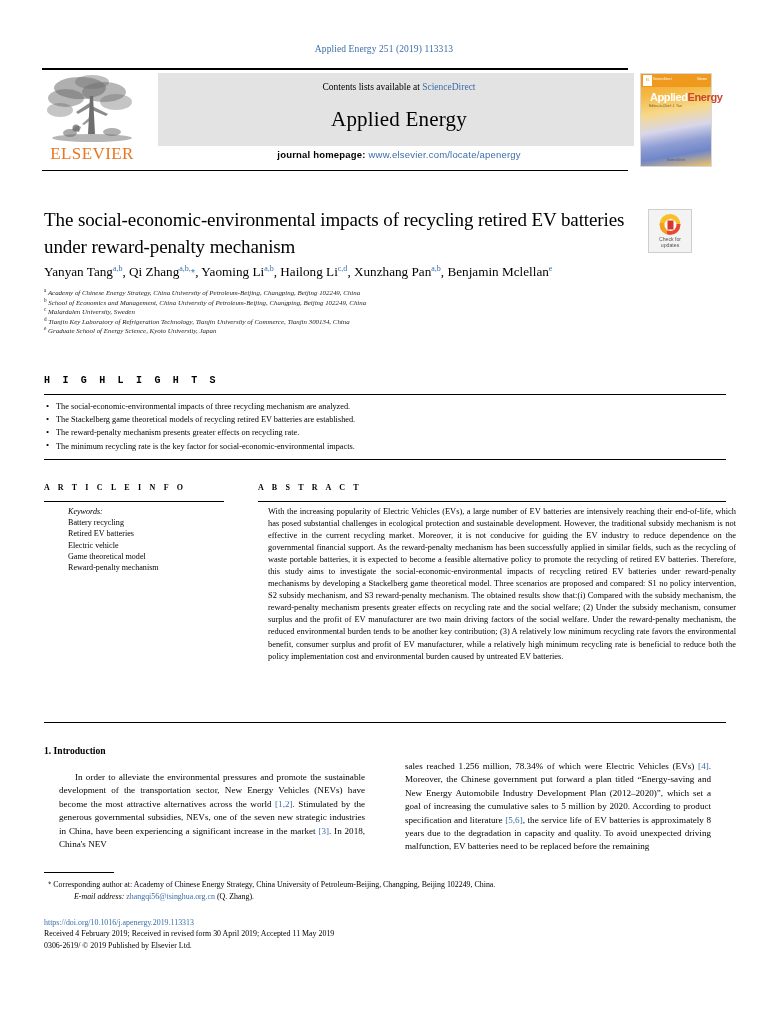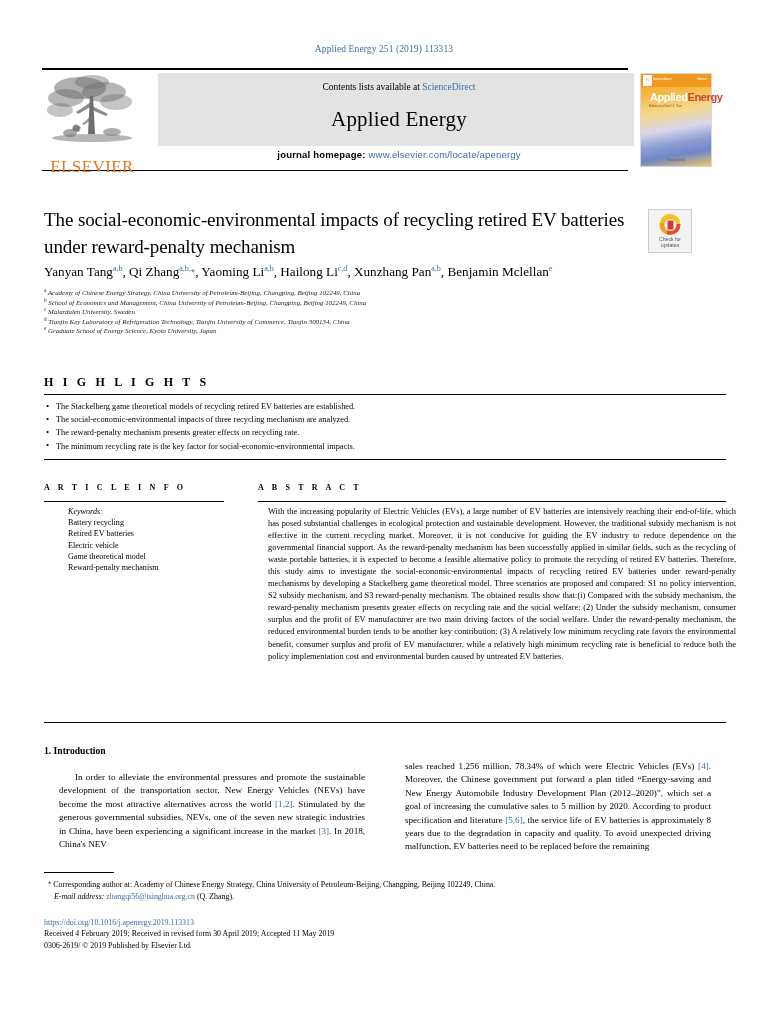--- a/index.html
+++ b/index.html
@@ -70,21 +70,20 @@
   .elsevier-word {
     position: absolute;
     left: 0;
     top: 72px;
     width: 100px;
     text-align: center;
     font-family: "Liberation Serif", serif;
     font-size: 17px;
     letter-spacing: 0.4px;
     color: #E87722;
-    margin-top: 13px;
   }
   .grey-band {
     position: absolute;
     left: 116px;
     top: 5px;
     width: 482px;
     height: 73px;
     background: #e3e3e3;
   }
   .contents-line {
@@ -289,22 +288,22 @@
 
   
   .sec-rule {
     position: absolute;
     background: #000;
   }
   .highlights-head {
     position: absolute;
     left: 44px;
     top: 375px;
-    font-family: Liberation Serif, serif;
-    font-size: 12px;
+    font-family: Liberation Mono, monospace;
+    font-size: 10px;
     font-weight: bold;
     letter-spacing: 3.2px;
   }
   .highlights-rule {
     left: 44px;
     top: 394px;
     width: 682px;
     height: 1px;
   }
   .highlights-list {
@@ -441,20 +440,21 @@
     font-size: 7.9px;
     line-height: 11.6px;
   }
   .footnote sup {
     font-size: 6px;
     vertical-align: super;
     line-height: 0;
   }
   .footnote .email-label {
     font-style: italic;
+    margin-left: 20px;
   }
   .footnote .email {
     color: #3b6ea8;
   }
   .doi-block {
     position: absolute;
     left: 44px;
     top: 917px;
     width: 660px;
     font-size: 7.9px;
@@ -536,22 +536,22 @@
       <div><sup>a</sup><span> Academy of Chinese Energy Strategy, China University of Petroleum-Beijing, Changping, Beijing 102249, China</span></div>
       <div><sup>b</sup><span> School of Economics and Management, China University of Petroleum-Beijing, Changping, Beijing 102249, China</span></div>
       <div><sup>c</sup><span> Malardalen University, Sweden</span></div>
       <div><sup>d</sup><span> Tianjin Key Laboratory of Refrigeration Technology, Tianjin University of Commerce, Tianjin 300134, China</span></div>
       <div><sup>e</sup><span> Graduate School of Energy Science, Kyoto University, Japan</span></div>
     </div>
 
   <div class="highlights-head">H I G H L I G H T S</div>
   <div class="sec-rule highlights-rule"></div>
   <ul class="highlights-list" id="highlights-list">
+      <li>The social-economic-environmental impacts of three recycling mechanism are analyzed.</li>
       <li>The Stackelberg game theoretical models of recycling retired EV batteries are established.</li>
-      <li>The social-economic-environmental impacts of three recycling mechanism are analyzed.</li>
       <li>The reward-penalty mechanism presents greater effects on recycling rate.</li>
       <li>The minimum recycling rate is the key factor for social-economic-environmental impacts.</li>
     </ul>
   <div class="sec-rule highlights-bottom-rule"></div>
 
   <div class="info-head">A R T I C L E  I N F O</div>
   <div class="sec-rule info-rule"></div>
   <div class="keywords">
     <div class="kw-label">Keywords:</div>
     <div id="keywords-list">

